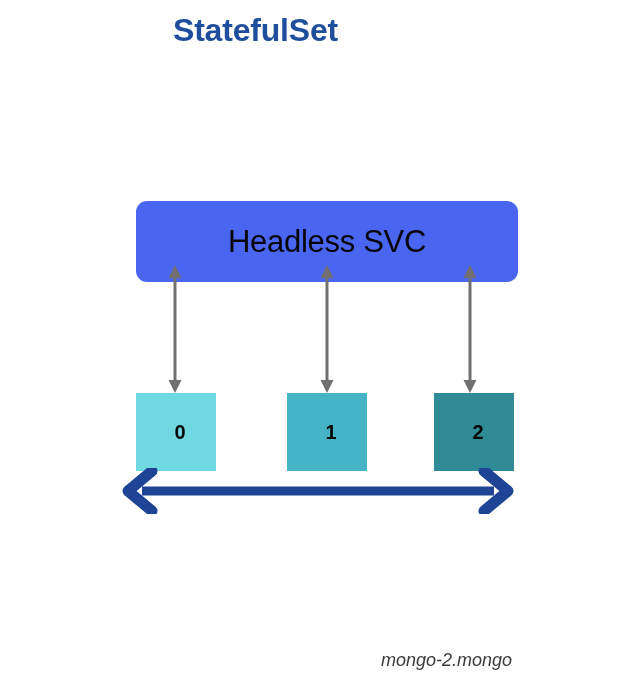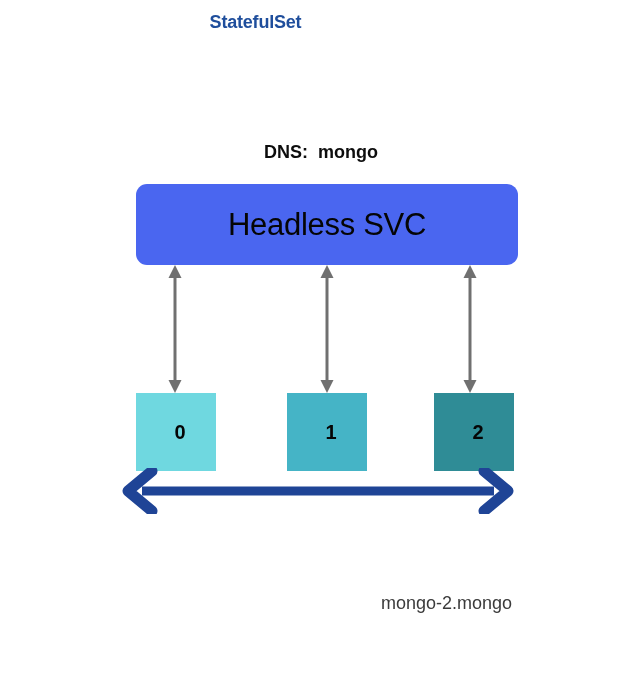--- a/index.html
+++ b/index.html
@@ -18,21 +18,21 @@
     overflow: hidden;
   }
 
   
   .title {
     position: absolute;
     left: 0;
     top: 12px;
     width: 511px;
     text-align: center;
-    font-size: 18px;
+    font-size: 32px;
     font-weight: bold;
     color: #1f4e9c;
     letter-spacing: -0.2px;
   }
 
   
   .dns-service-label {
     position: absolute;
     left: 196px;
     top: 142px;
@@ -102,32 +102,31 @@
 
   
   .pod-dns {
     position: absolute;
     font-size: 18px;
     color: #3b3b3b;
     white-space: nowrap;
   }
   .pod-dns.d0 { left: 103px; top: 527px; }
   .pod-dns.d1 { left: 247px; top: 573px; }
-  .pod-dns.d2 { left: 381px; top: 593px; }
+  .pod-dns.d2 { left: 381px; top: 650px; font-style: italic; }
 </style>
 </head>
 <body>
 
 <div id="canvas" style="background: rgb(255, 255, 255);">
 
   <div class="title" style="color: rgb(31, 78, 156);">StatefulSet</div>
 
-  <div class="dns-service-label">DNS:  mongo</div>
 
-  <div class="svc-box" style="background: rgb(74, 102, 240);">
+  <div class="svc-box" style="background: rgb(74, 102, 240); margin-top: 17px;">
     <span class="svc-box-label">Headless SVC</span>
   </div>
 
   <div class="connector" style="left:162px;">
     <svg width="26" height="130" viewBox="0 0 26 130" aria-hidden="true">
       <line x1="13" y1="9" x2="13" y2="121" stroke="#707070" stroke-width="3"></line>
       <polygon points="13,1 6.5,14 19.5,14" fill="#707070"></polygon>
       <polygon points="13,129 6.5,116 19.5,116" fill="#707070"></polygon>
     </svg>
   </div>

